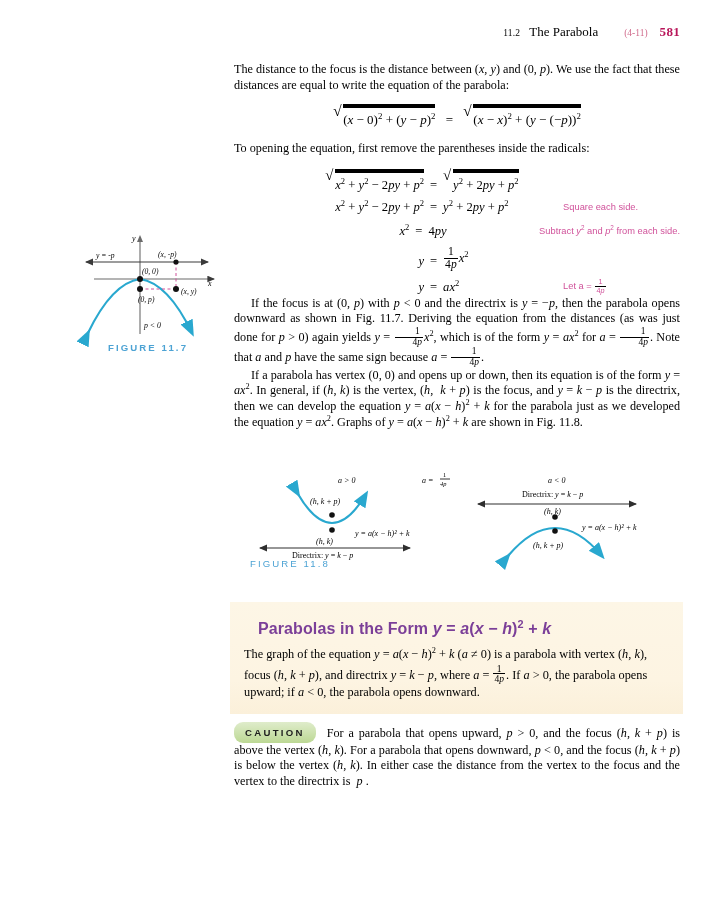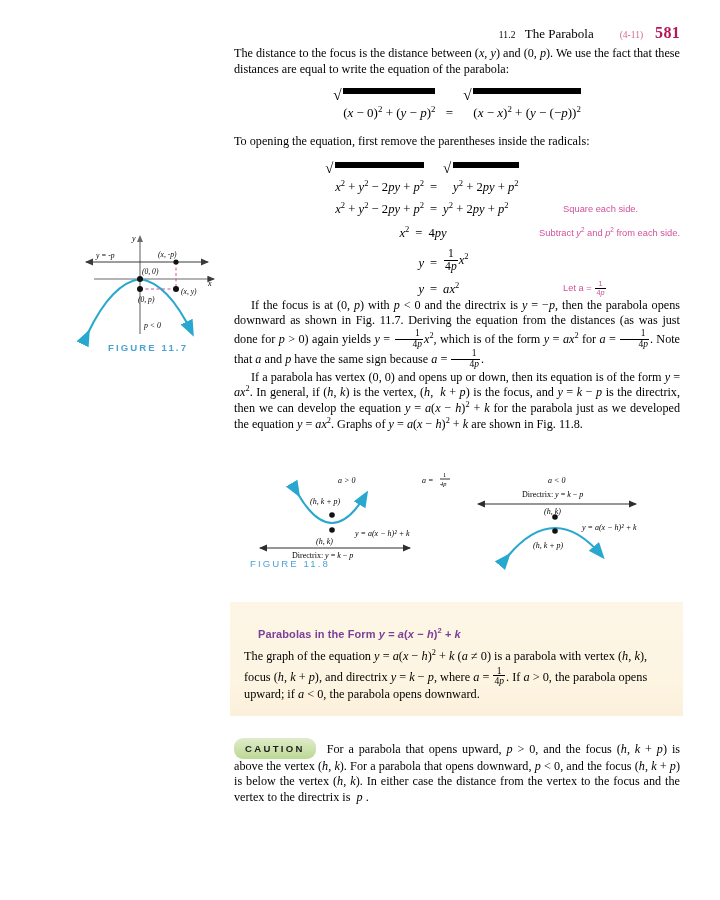--- a/index.html
+++ b/index.html
@@ -9,44 +9,44 @@
     color:#000;
     -webkit-font-smoothing:antialiased;
   }
   .page{position:absolute;inset:0;}
 
   
   .runhead{position:absolute;top:24px;right:40px;display:flex;align-items:baseline;gap:0;}
   .rh-sec{font-size:9.5px;letter-spacing:.2px;}
   .rh-title{font-size:13px;margin-left:9px;}
   .rh-paren{font-size:9.5px;color:#d06b8c;margin-left:26px;}
-  .rh-page{font-size:16px;font-weight:bold;color:#b8165a;margin-left:12px;letter-spacing:.3px;}
-
-  
-  .col{position:absolute;left:234px;width:446px;top:46px;}
+  .rh-page{font-size:13px;font-weight:bold;color:#b8165a;margin-left:12px;letter-spacing:.3px;}
+
+  
+  .col{position:absolute;left:234px;width:446px;top:62px;}
   p.body{
     margin:0 0 0 0;font-size:12.2px;line-height:15.6px;
     text-align:justify;text-justify:inter-word;
   }
   p.body + p.body{margin-top:0;}
   .ind{text-indent:17px;}
 
   i,.it{font-style:italic;}
   sup{font-size:.68em;vertical-align:super;line-height:0;}
 
   
   .frac{display:inline-block;vertical-align:-0.42em;text-align:center;font-size:.78em;line-height:1.02;margin:0 1px;}
   .frac .n{display:block;border-bottom:1px solid #000;padding:0 1px;}
   .frac .d{display:block;padding:0 1px;}
   .frac.big{font-size:.92em;vertical-align:-0.5em;}
 
   
   .rad{display:inline-block;position:relative;padding-left:10px;}
   .rad::before{content:"\221A";position:absolute;left:0;top:-0.12em;font-size:1.18em;}
-  .rad > .bar{display:inline-block;border-top:6px solid #000000;padding-top:11px;}
+  .rad > .bar{display:inline-block;border-top:4px solid #000000;padding-top:4px;}
 
   
   .eqblock{margin:9px 0 0 0;}
   .eqrow{display:flex;align-items:flex-end;font-size:12.6px;line-height:17px;}
   .eqrow .lhs{text-align:right;}
   .eqrow .eq{padding:0 6px;}
   .eqrow .rhs{text-align:left;}
   .note{color:#d0519a;font-size:9.3px;font-family:"Liberation Sans",sans-serif;white-space:nowrap;}
 
   
@@ -63,22 +63,22 @@
     font-size:9.6px;letter-spacing:2.1px;text-align:left;margin-top:-2px;
   }
 
   
   .rulebox{
     position:absolute;left:230px;top:602px;width:453px;
     background:linear-gradient(180deg,#fdf6e6 0%,#fdf4e2 70%,#fbf0da 100%);
     padding:10px 14px 12px 14px;box-sizing:border-box;
   }
   .rulebox h3{
-    margin:16px 0 8px 14px;font-family:"Liberation Sans",sans-serif;
-    font-size:11px;font-weight:bold;color:#7b3f98;letter-spacing:.1px;
+    margin:8px 0 8px 14px;font-family:"Liberation Sans",sans-serif;
+    font-size:16px;font-weight:bold;color:#7b3f98;letter-spacing:.1px;
   }
   .rulebox p{margin:0;font-size:12.3px;line-height:17.5px;}
 
   
   .caution-wrap{position:absolute;left:234px;top:722px;width:446px;}
   .cautionbadge{
     display:inline-block;
     background:linear-gradient(180deg,#dfeccb 0%,#cfe3b2 45%,#bcd894 100%);
     border-radius:9px;padding:2.5px 11px 2.5px 11px;margin-right:6px;
     font-family:"Liberation Sans",sans-serif;font-size:9.6px;font-weight:bold;
@@ -239,19 +239,19 @@
     <div class="figcap118">FIGURE 11.8</div>
   </div>
 
   <div class="rulebox">
     <h3><span>Parabolas in the Form </span><i>y</i> = <i>a</i>(<i>x</i> − <i>h</i>)<sup>2</sup> + <i>k</i></h3>
     <p>The graph of the equation <i>y</i> = <i>a</i>(<i>x</i> − <i>h</i>)<sup>2</sup> + <i>k</i> (<i>a</i> ≠ 0) is a parabola with vertex (<i>h</i>, <i>k</i>), focus (<i>h</i>, <i>k</i> + <i>p</i>), and directrix <i>y</i> = <i>k</i> − <i>p</i>, where <i>a</i> = <span class="frac"><span class="n">1</span><span class="d">4<i>p</i></span></span>. If <i>a</i> &gt; 0, the parabola opens upward; if <i>a</i> &lt; 0, the parabola opens downward.</p>
   </div>
 
   <div class="caution-wrap">
 
-    <p class="body" style="margin-top:16px;">
+    <p class="body" style="">
       <span class="cautionbadge">CAUTION</span>
       For a parabola that opens upward, <i>p</i> &gt; 0, and the focus (<i>h</i>, <i>k</i> + <i>p</i>) is above the vertex (<i>h</i>, <i>k</i>). For a parabola that opens downward, <i>p</i> &lt; 0, and the focus (<i>h</i>, <i>k</i> + <i>p</i>) is below the vertex (<i>h</i>, <i>k</i>). In either case the distance from the vertex to the focus and the vertex to the directrix is &nbsp;<i>p</i> .
     </p>
   </div>
 
 </div>
 
 </body></html>

